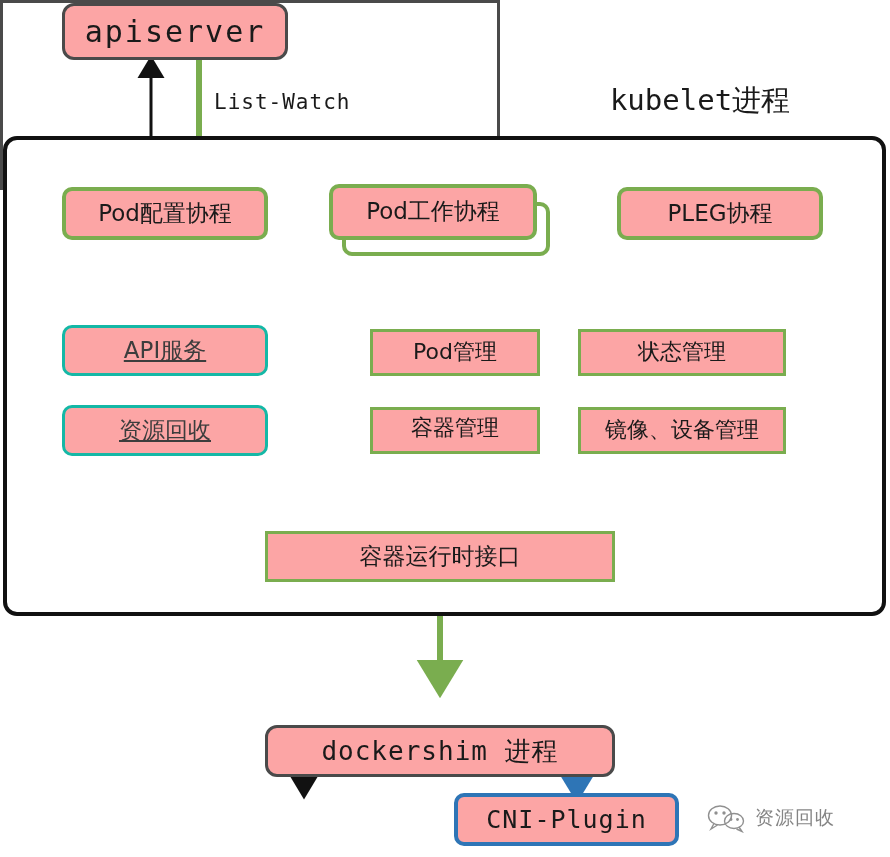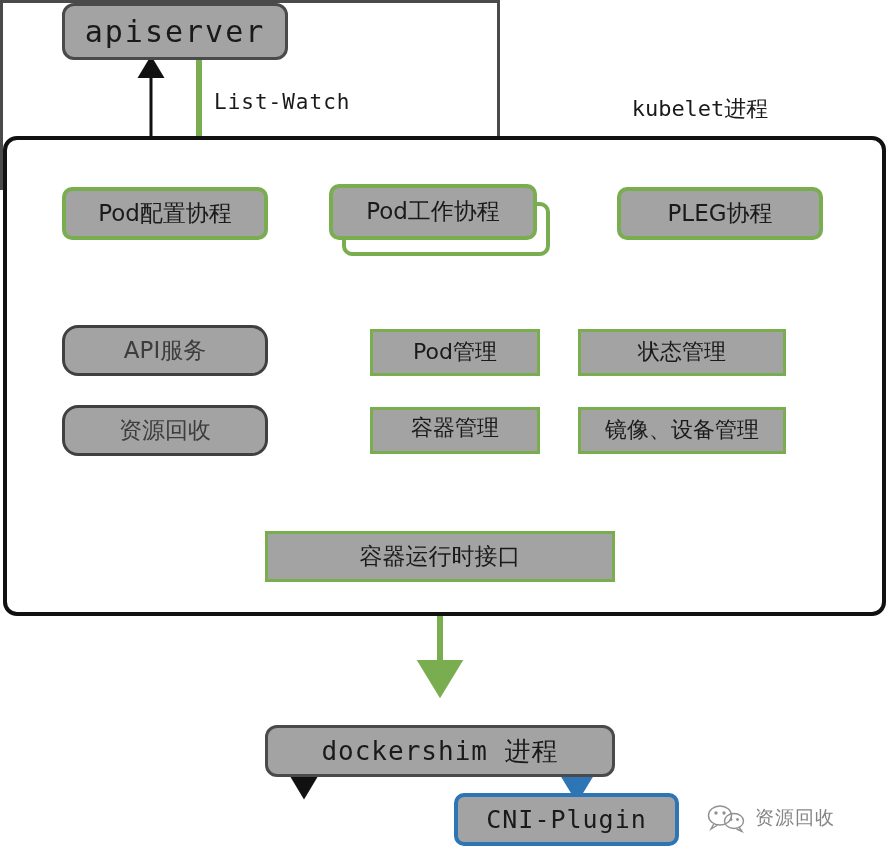--- a/index.html
+++ b/index.html
@@ -5,43 +5,43 @@
   html,body{margin:0;padding:0;background:#ffffff;}
   body{
     width:890px;height:857px;position:relative;overflow:hidden;
     font-family:"DejaVu Sans","Liberation Sans",sans-serif;
     -webkit-font-smoothing:antialiased;
   }
   #stage{position:absolute;left:0;top:0;width:890px;height:857px;}
 
   
   .node{
-    position:absolute;box-sizing:border-box;background:#a3a3a3;
+    position:absolute;box-sizing:border-box;background:#fca5a5;
     display:flex;align-items:center;justify-content:center;
     text-align:left;line-height:1.1;color:#1a1a1a;
     white-space:nowrap;
   }
   .mono{font-family:"DejaVu Sans Mono","Liberation Mono",monospace;}
   .gray-round{border:3px solid #4a4a4a;border-radius:12px;}
   .green-round{border:4px solid #7aad4f;border-radius:10px;}
   .green-sq{border:3px solid #7aad4f;border-radius:0;}
-  .gray-round-s{border:3px solid #404040;border-radius:16px;}
+  .gray-round-s{border:3px solid #14b8a6;border-radius:10px;text-decoration:underline;}
   .blue-round{border:4px solid #2e75b6;border-radius:10px;}
   .plain-frame{border:3px solid #4a4a4a;border-radius:0;background:transparent;}
 
   
   #kubelet-box{
     position:absolute;left:3px;top:136px;width:883px;height:480px;
     border:4px solid #111111;border-radius:14px;background:#ffffff;
     box-sizing:border-box;
   }
   #kubelet-title{
-    position:absolute;left:560px;top:92px;width:280px;height:34px;
+    position:absolute;left:560px;top:84px;width:280px;height:34px;
     display:flex;align-items:center;justify-content:center;
-    font-size:22px;color:#1a1a1a;white-space:nowrap;text-align:center;
+    font-size:29px;color:#1a1a1a;white-space:nowrap;text-align:center;
   }
 
   
   .lbl{position:absolute;color:#1a1a1a;white-space:nowrap;}
 
   
   #arrows{position:absolute;left:0;top:0;width:890px;height:857px;pointer-events:none;}
 
   
   .stack-shadow{

